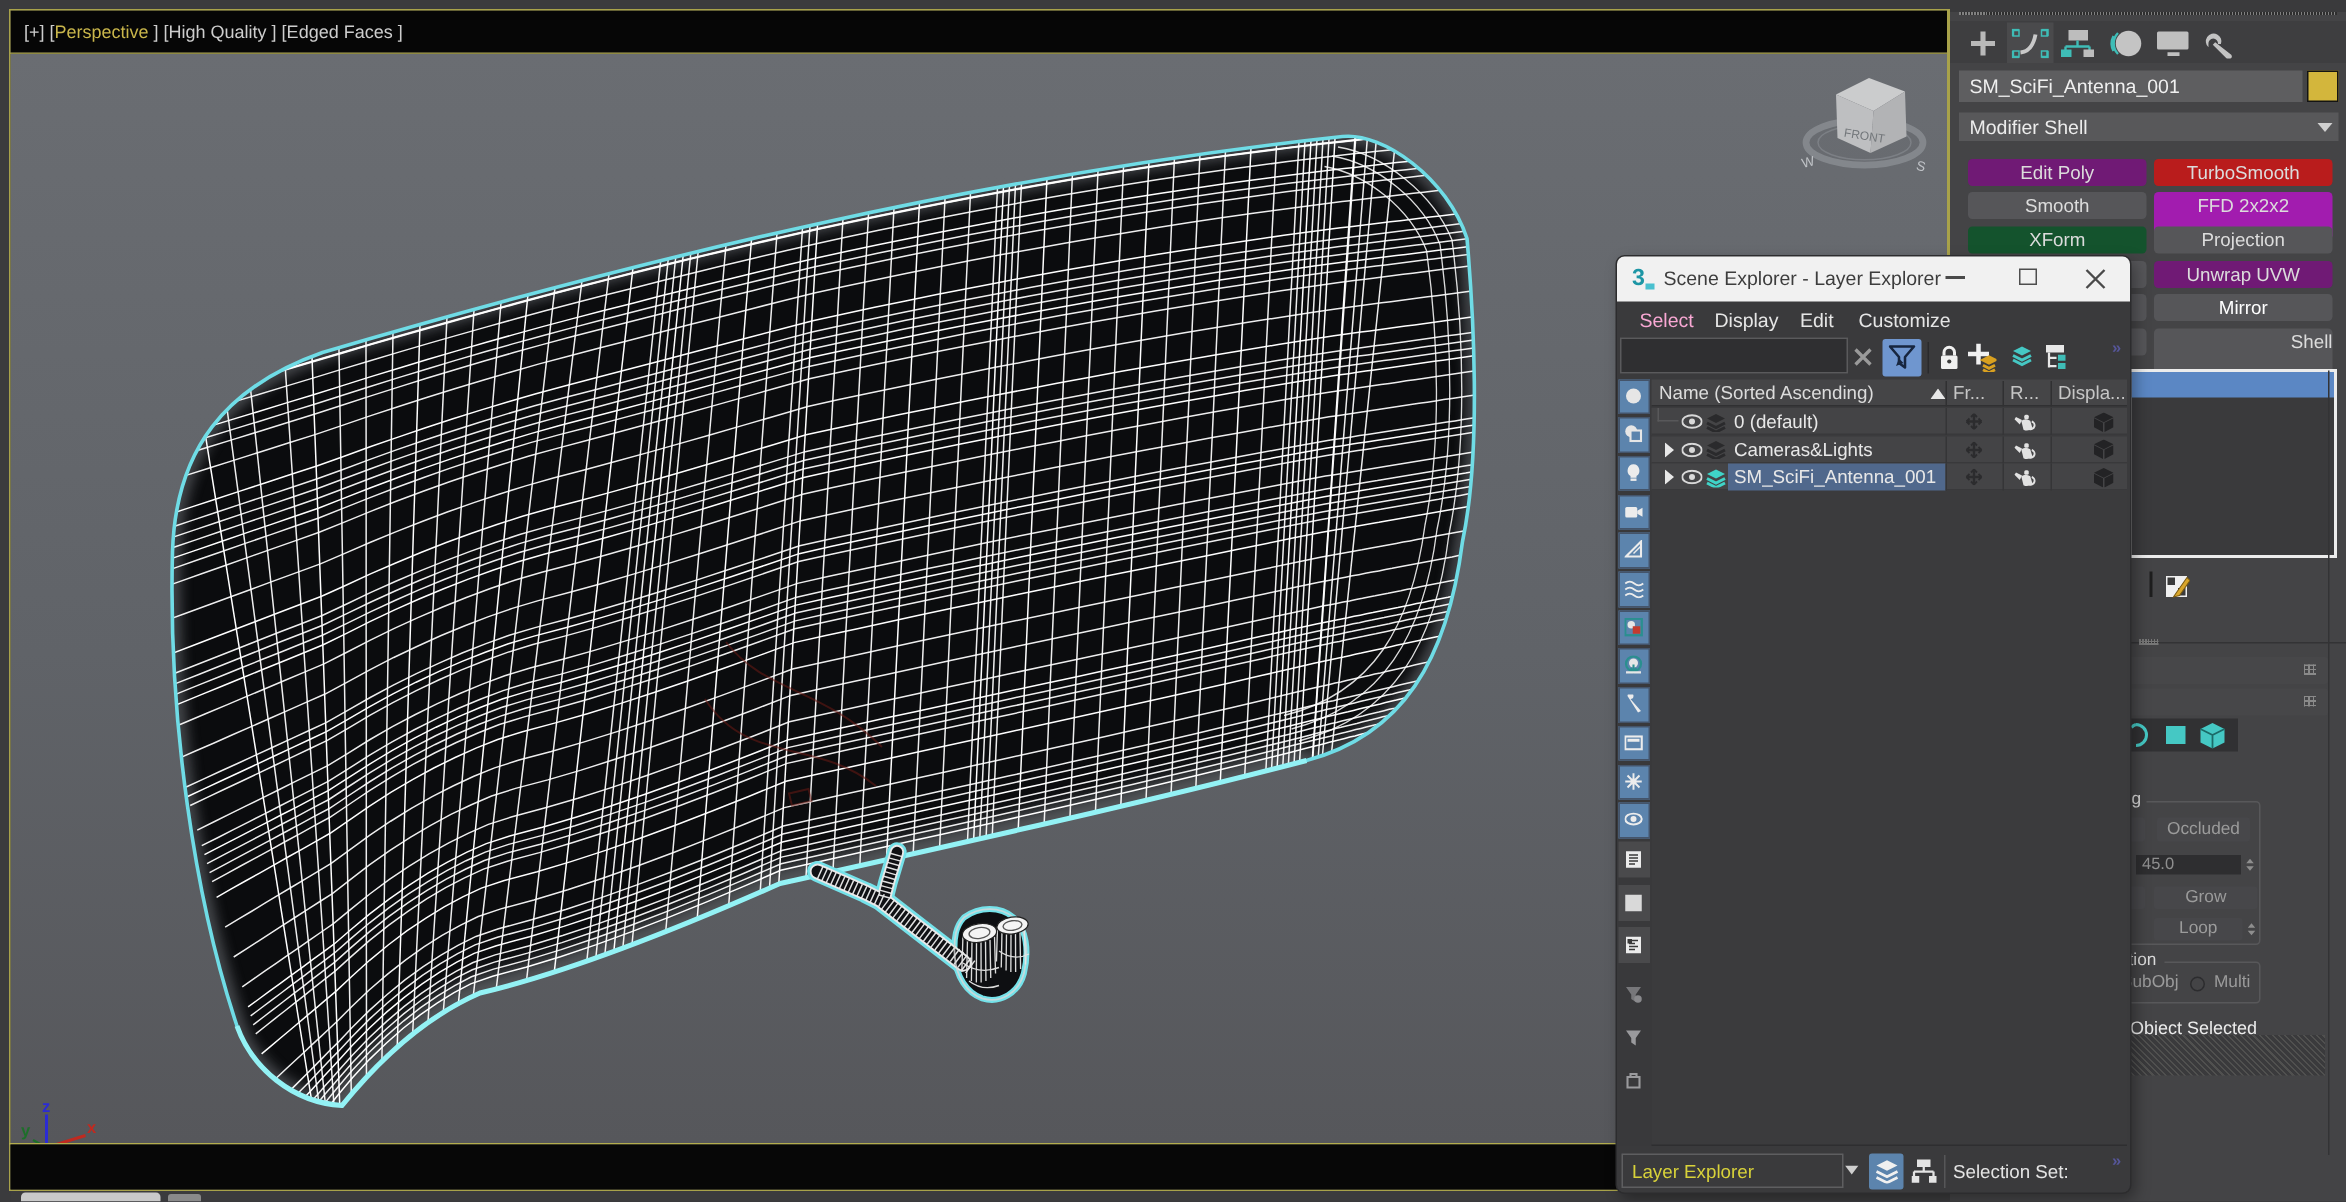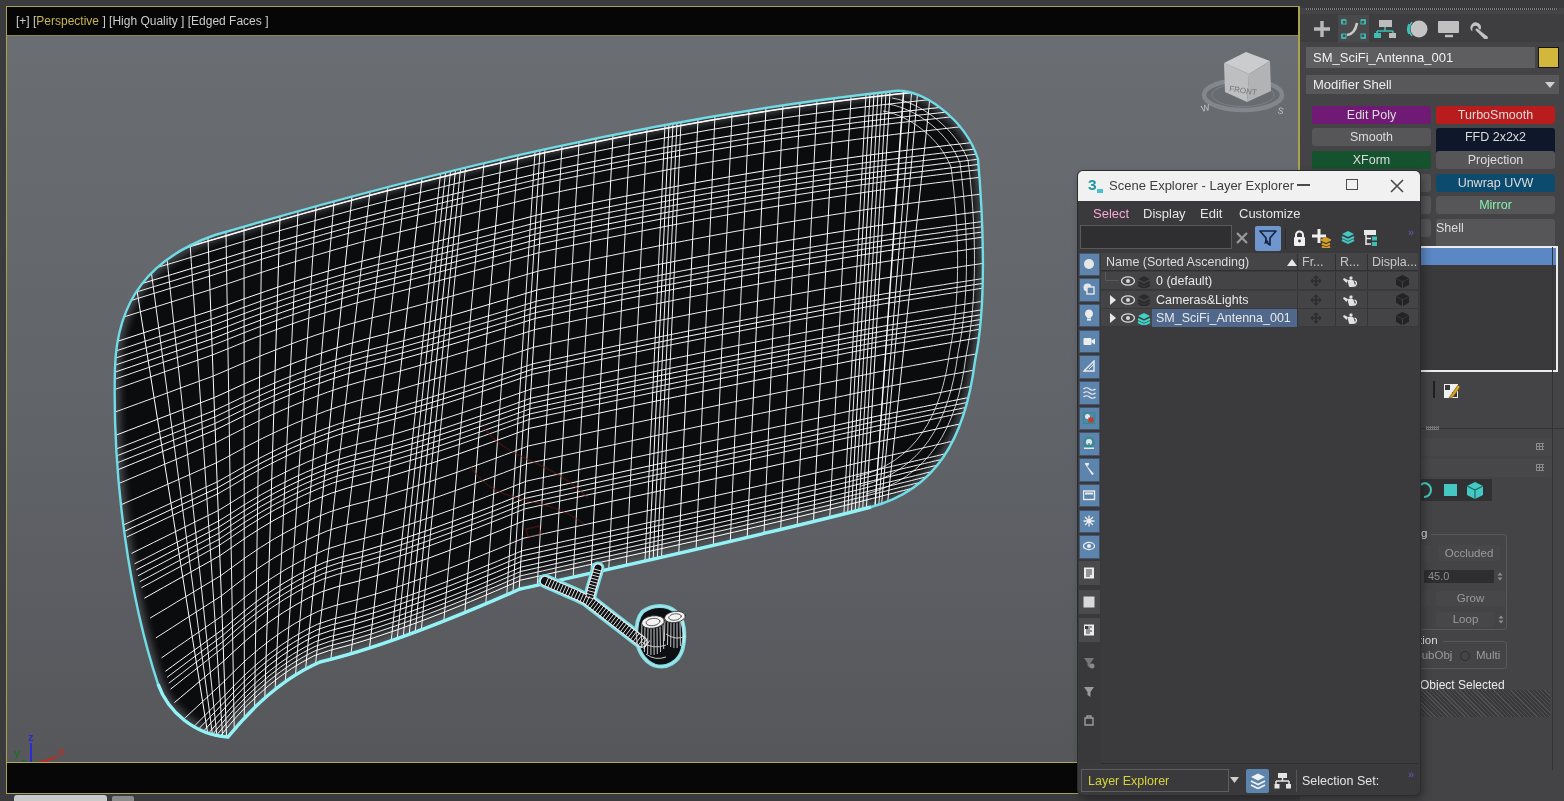--- a/index.html
+++ b/index.html
@@ -262,29 +262,29 @@
   </svg>
 <div class="abs" style="left:1306px;top:47px;width:229px;height:21px;background:#5e5e60;color:#f0f0f0;font-size:13px;line-height:21px;padding-left:7px">SM_SciFi_Antenna_001</div>
 <div class="abs" style="left:1538px;top:47px;width:21px;height:21px;background:#d3b63c;border:1.5px solid #141414"></div>
 <div class="abs" style="left:1306px;top:75px;width:253px;height:19px;background:#58585a;color:#ececec;font-size:13px;line-height:19px;padding-left:7px">Modifier Shell</div>
 <svg class="abs" style="left:1544px;top:81px" width="12" height="8">
     <path d="M1,1 L6,7 11,1 Z" fill="#d0d0d0"></path>
   </svg>
 <div class="abs" style="left:1312px;top:105.5px;width:119px;height:18px;background:#701a75;border-radius:3px;color:#dcdcdc;font-size:12.5px;line-height:18px;text-align:center">Edit Poly</div>
 <div class="abs" style="left:1436px;top:105.5px;width:119px;height:18px;background:#b91c1c;border-radius:3px;color:#dcdcdc;font-size:12.5px;line-height:18px;text-align:center">TurboSmooth</div>
 <div class="abs" style="left:1312px;top:128.2px;width:119px;height:18px;background:#565659;border-radius:3px;color:#dcdcdc;font-size:12.5px;line-height:18px;text-align:center">Smooth</div>
-<div class="abs" style="left:1436px;top:128.2px;width:119px;height:32px;background:#0f172a;border-radius:3px;color:#dcdcdc;font-size:12.5px;line-height:18px;text-align:center">FFD 2x2x2</div>
+<div class="abs" style="left:1436px;top:128.2px;width:119px;height:32px;background:#a21caf;border-radius:3px;color:#dcdcdc;font-size:12.5px;line-height:18px;text-align:center">FFD 2x2x2</div>
 <div class="abs" style="left:1312px;top:150.89999999999998px;width:119px;height:18px;background:#14532d;border-radius:3px;color:#dcdcdc;font-size:12.5px;line-height:18px;text-align:center">XForm</div>
 <div class="abs" style="left:1436px;top:150.89999999999998px;width:119px;height:18px;background:#565659;border-radius:3px;color:#dcdcdc;font-size:12.5px;line-height:18px;text-align:center">Projection</div>
 <div class="abs" style="left:1312px;top:173.59999999999997px;width:119px;height:18px;background:#565659;border-radius:3px;color:#dcdcdc;font-size:12.5px;line-height:18px;text-align:center"></div>
-<div class="abs" style="left:1436px;top:173.59999999999997px;width:119px;height:18px;background:#0c4a6e;border-radius:3px;color:#dcdcdc;font-size:12.5px;line-height:18px;text-align:center">Unwrap UVW</div>
+<div class="abs" style="left:1436px;top:173.59999999999997px;width:119px;height:18px;background:#701a75;border-radius:3px;color:#dcdcdc;font-size:12.5px;line-height:18px;text-align:center">Unwrap UVW</div>
 <div class="abs" style="left:1312px;top:196.29999999999995px;width:119px;height:18px;background:#565659;border-radius:3px;color:#dcdcdc;font-size:12.5px;line-height:18px;text-align:center"></div>
-<div class="abs" style="left:1436px;top:196.29999999999995px;width:119px;height:18px;background:#565659;border-radius:3px;color:#86efac;font-size:12.5px;line-height:18px;text-align:center">Mirror</div>
+<div class="abs" style="left:1436px;top:196.29999999999995px;width:119px;height:18px;background:#565659;border-radius:3px;color:#ffffff;font-size:12.5px;line-height:18px;text-align:center">Mirror</div>
 <div class="abs" style="left:1312px;top:218.99999999999994px;width:119px;height:18px;background:#565659;border-radius:3px;color:#dcdcdc;font-size:12.5px;line-height:18px;text-align:center"></div>
-<div class="abs" style="left:1436px;top:218.99999999999994px;width:119px;height:30px;background:#565659;border-radius:3px;color:#dcdcdc;font-size:12.5px;line-height:18px;text-align:left">Shell</div>
+<div class="abs" style="left:1436px;top:218.99999999999994px;width:119px;height:30px;background:#565659;border-radius:3px;color:#dcdcdc;font-size:12.5px;line-height:18px;text-align:right">Shell</div>
 <div class="abs" style="left:1419px;top:246px;width:139px;height:126px;background:#3a3a3c;border:2px solid #ececec"></div>
 <div class="abs" style="left:1421px;top:248px;width:135px;height:17px;background:#5b87c4"></div>
 <div class="abs" style="left:1433px;top:381px;width:2px;height:17px;background:#1e1e1e"></div>
 <svg class="abs" style="left:1443px;top:383px" width="17" height="17">
     <rect x="1" y="1" width="14" height="14" fill="#f0f0f0"></rect>
       <rect x="2" y="2" width="5" height="5" fill="#3a3a3a"></rect>
     <rect x="9" y="9" width="5" height="5" fill="#3a3a3a"></rect>
       <path d="M15,2 L8,12 l-2,3 4,-1 7,-10 Z" fill="#d9a52a" stroke="#7a5a10" stroke-width="0.7"></path>
   </svg>
 <div class="abs" style="left:1418px;top:428px;width:146px;height:1px;background:#333335"></div>

